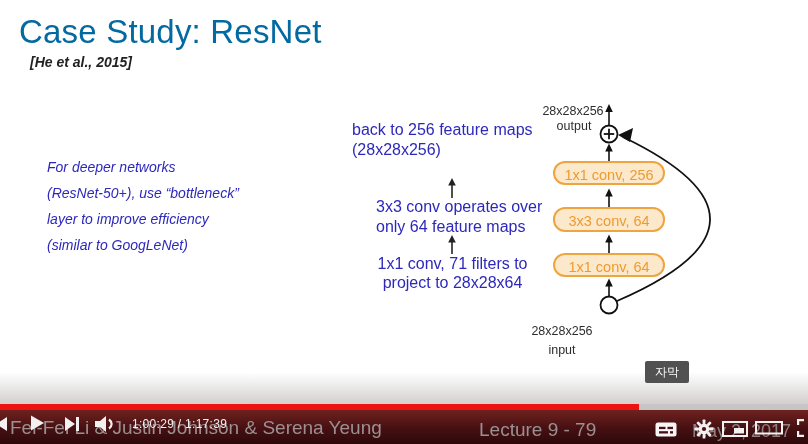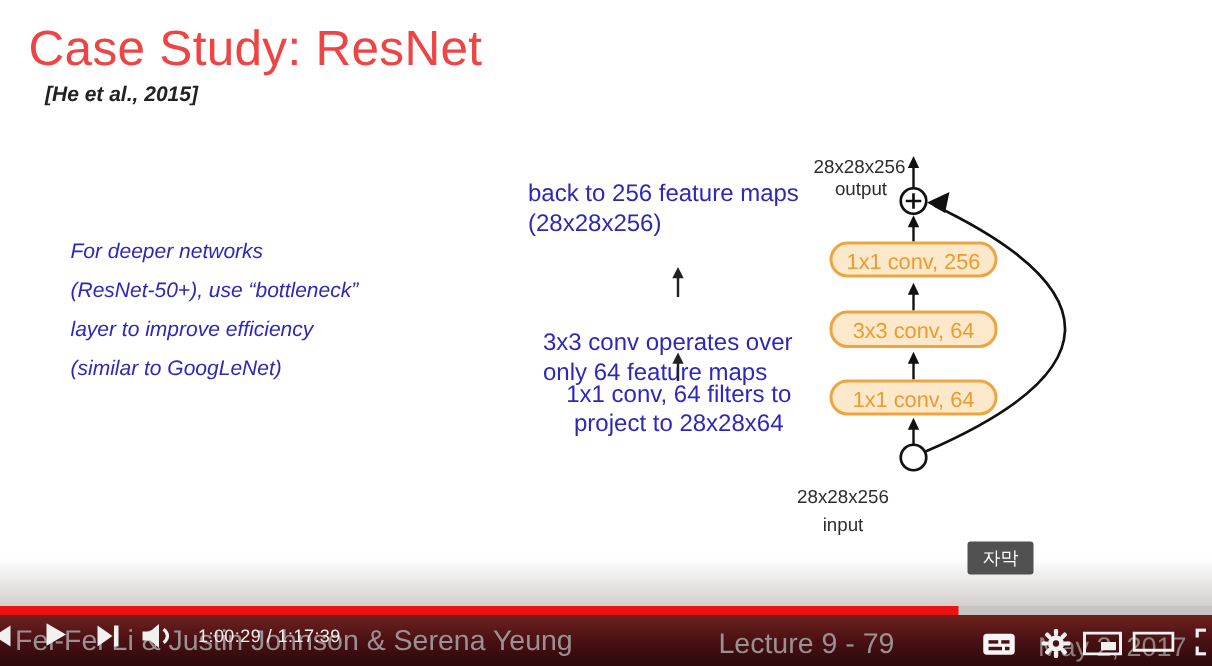--- a/index.html
+++ b/index.html
@@ -3,33 +3,33 @@
 <meta charset="utf-8">
 <style>
   html,body{margin:0;padding:0;background:#e9e9e9;}
   .stage{
     position:relative;width:808px;height:444px;background:#ffffff;
     overflow:hidden;font-family:"Liberation Sans",sans-serif;
   }
   
   .slide-title{
     position:absolute;left:19px;top:12px;font-size:33px;line-height:40px;
-    color:#ef4444;letter-spacing:.2px;white-space:nowrap;
+    color:#0369a1;letter-spacing:.2px;white-space:nowrap;
   }
   .citation{
     position:absolute;left:30px;top:54px;font-size:14px;font-weight:bold;
     font-style:italic;color:#222;
   }
   .note{
     position:absolute;left:47px;top:154px;font-size:14px;line-height:26px;
     color:#2d28bb;white-space:nowrap;font-style:italic;
   }
   .ann{position:absolute;font-size:16px;line-height:20px;color:#2d28bb;white-space:nowrap;}
   .ann-a{left:352px;top:120px;}
-  .ann-b{left:362px;top:197px;line-height:19.5px;margin-top:22px;}
+  .ann-b{left:376px;top:197px;line-height:19.5px;}
   .ann-c{left:350px;top:254px;width:205px;text-align:center;line-height:19px;}
   .up-arrow{position:absolute;}
   .up-arrow line{stroke:#222;stroke-width:1.6px;}
   .up-arrow polygon{fill:#222;}
   
   .diagram-svg{position:absolute;left:520px;top:85px;}
   .conv-box{
     position:absolute;left:553px;width:112px;height:24px;border:2px solid #efa53f;
     background:#fce8cb;color:#f09a2d;font-size:14.5px;text-align:center;
     line-height:24px;border-radius:12px;box-sizing:border-box;white-space:nowrap;
@@ -100,21 +100,21 @@
     <div>3x3 conv operates over</div>
     <div>only 64 feature maps</div>
   </div>
 
   <svg class="up-arrow" style="left:447px;top:235px;" width="10" height="20">
     <line x1="5" y1="19" x2="5" y2="6"></line>
       <polygon points="5,0 1.2,7.5 8.8,7.5"></polygon>
   </svg>
 
   <div class="ann ann-c">
-    <div>1x1 conv, 64 filters to</div>
+    <div>1x1 conv, 71 filters to</div>
     <div>project to 28x28x64</div>
   </div>
 
   <svg class="diagram-svg" width="288" height="262" viewBox="0 0 288 262">
 
     <path d="M 97 216 Q 280 137 103 52" fill="none" stroke="#111" stroke-width="1.8"></path>
     <polygon points="98,50 113,43 110,57" fill="#111"></polygon>
 
     <line x1="89" y1="40.5" x2="89" y2="26" stroke="#111" stroke-width="1.6"></line>
     <polygon points="89,19 85.2,27 92.8,27" fill="#111"></polygon>

